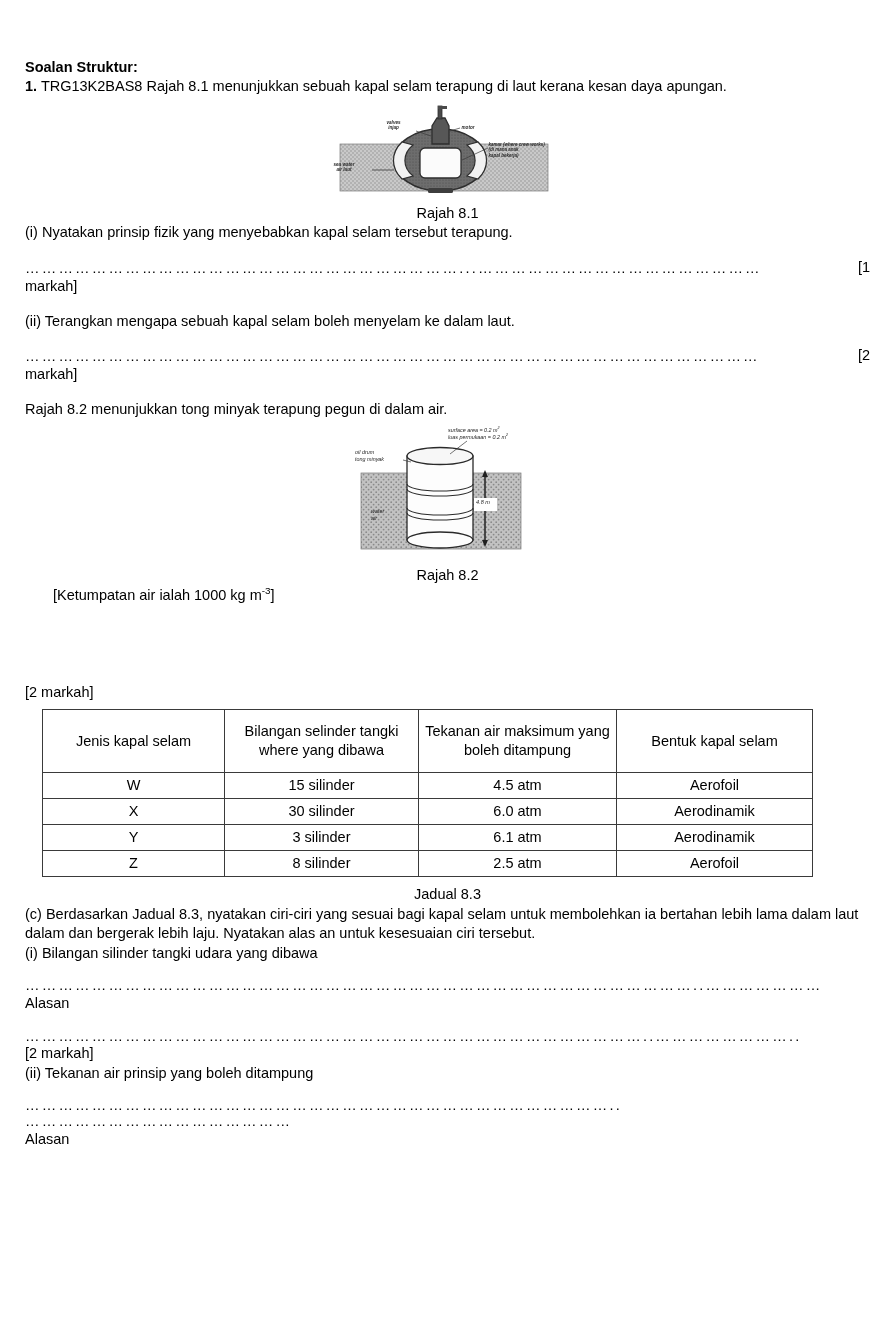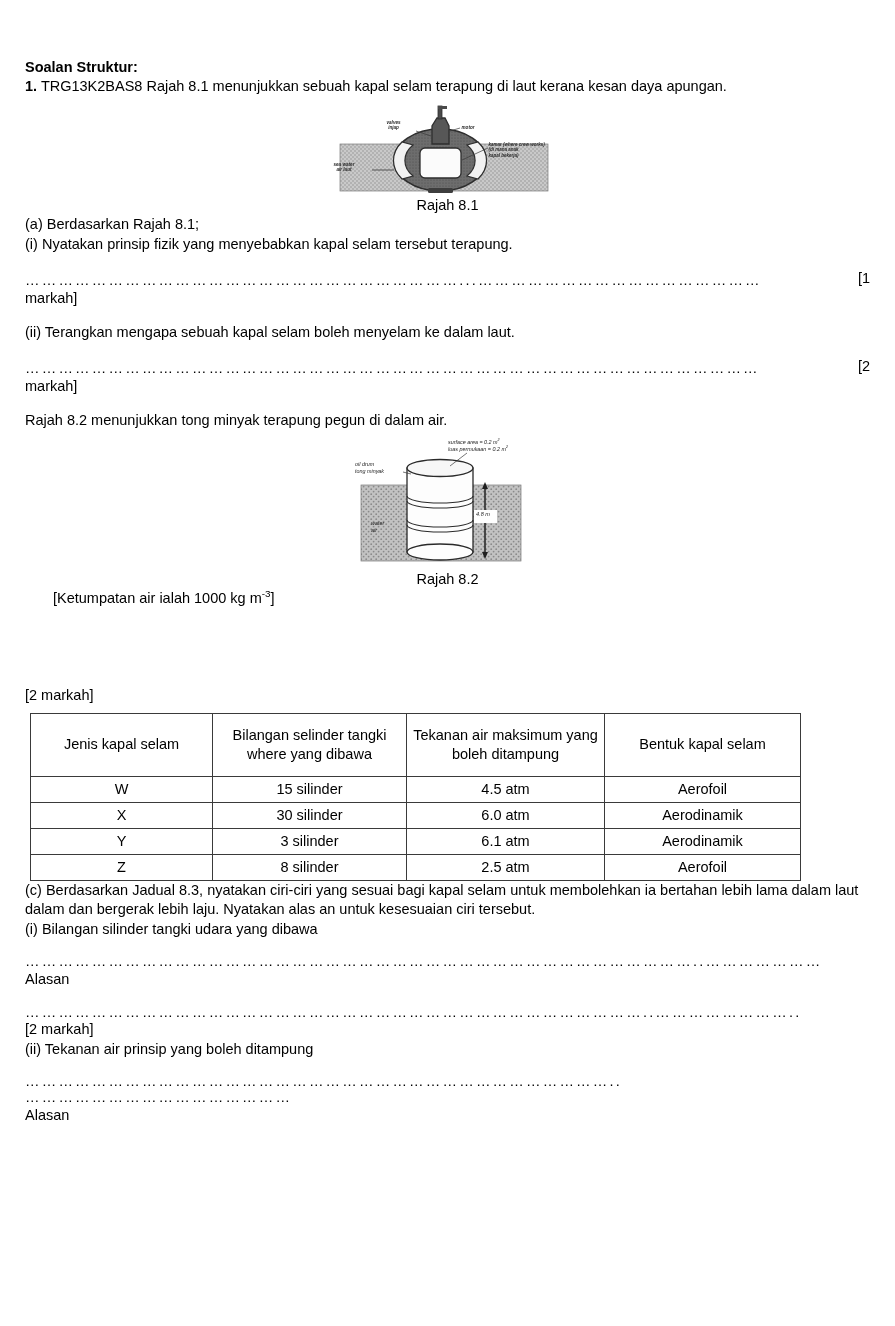--- a/index.html
+++ b/index.html
@@ -33,21 +33,21 @@
 
   .bold { font-weight: bold; }
   .para { margin: 0; }
   .gap-sm { height: 7px; }
   .gap-md { height: 15px; }
   .right { text-align: left; }
 
   .figure-caption {
     text-align: center;
     font-size: 14.5px;
-    margin-top: 0;
+    margin-top: 8px;
   }
 
   
   .dots-row {
     display: flex;
     align-items: flex-end;
     width: 100%;
     white-space: nowrap;
   }
   .dots {
@@ -82,21 +82,21 @@
   .fig82 {
     position: relative;
     width: 185px;
     height: 132px;
   }
 
   
   table.jadual {
     border-collapse: collapse;
     width: 770px;
-    margin-left: 5px;
+    margin-left: 17px;
     table-layout: fixed;
   }
   table.jadual th,
   table.jadual td {
     border: 1.4px solid #3a3a3a;
     text-align: center;
     font-weight: normal;
     font-size: 14.5px;
     padding: 2px 3px;
     line-height: 1.32;
@@ -178,21 +178,20 @@
 
         <div style="position:absolute; left:6px; top:58px; font-size:4.6px; line-height:1.22; font-style:italic; font-weight:bold; color:#2b2b2b; text-align:center;">
           <div>sea water</div>
           <div>air laut</div>
         </div>
       </div>
     </div>
 
     <div class="figure-caption">Rajah 8.1</div>
 
-    <div class="para">(a) Berdasarkan Rajah 8.1;</div>
     <div class="para">(i) Nyatakan prinsip fizik yang menyebabkan kapal selam tersebut terapung.</div>
 
     <div class="gap-md"></div>
 
     <div class="dots-row">
       <span class="dots dots-full">……………………………………………………………………...……………………………………………</span>
         <span class="marks-inline">[1</span>
     </div>
     <div class="para">markah]</div>
 
@@ -315,20 +314,21 @@
         </tr>
         <tr>
           <td>Z</td>
           <td>8 silinder</td>
           <td>2.5 atm</td>
           <td>Aerofoil</td>
         </tr>
       </tbody>
     </table>
 
+    <div class="figure-caption">Jadual 8.3</div>
 
     <div class="para">(c) Berdasarkan Jadual 8.3, nyatakan ciri-ciri yang sesuai bagi kapal selam untuk membolehkan ia bertahan lebih lama dalam laut dalam dan bergerak lebih laju. Nyatakan alas an untuk kesesuaian ciri tersebut.</div>
     <div class="para">(i) Bilangan silinder tangki udara yang dibawa</div>
 
     <div class="gap-md"></div>
 
     <div class="dots-row">
       <span class="dots dots-full">…………………………………………………………………………………………………………..…………………</span>
     </div>
     <div class="para">Alasan</div>

